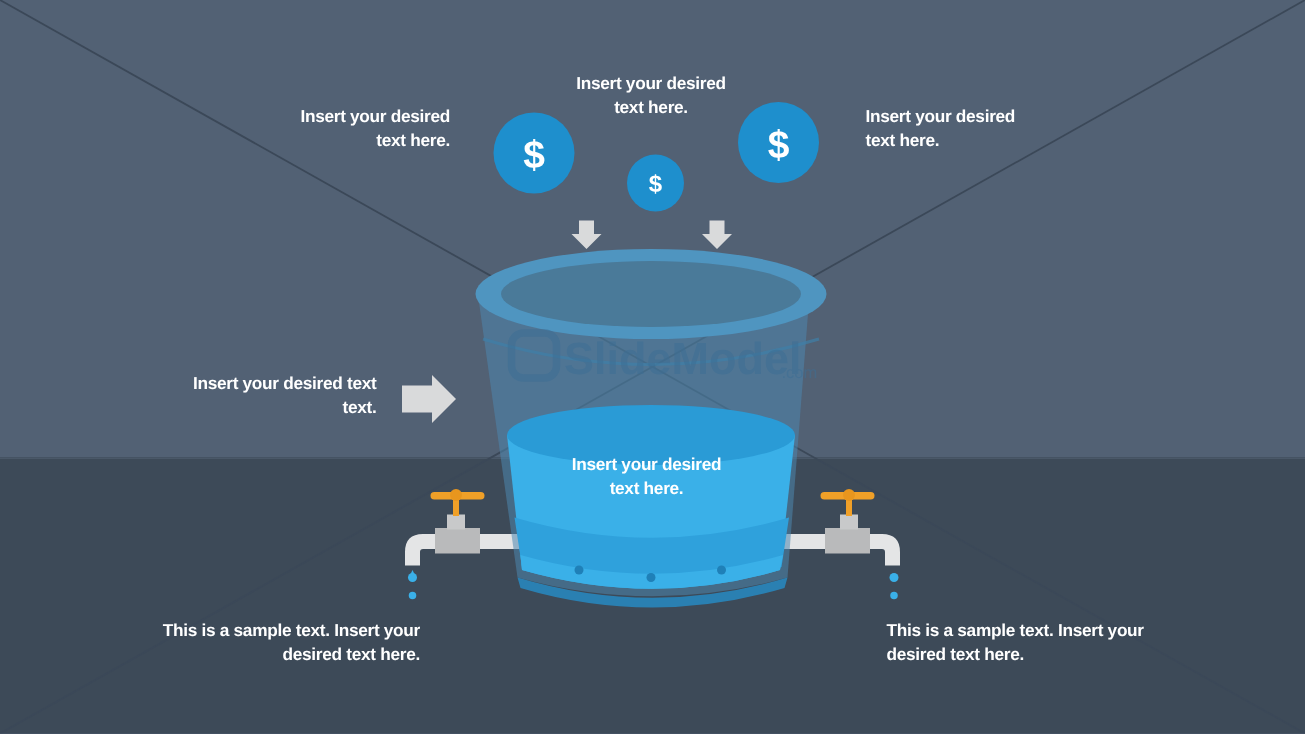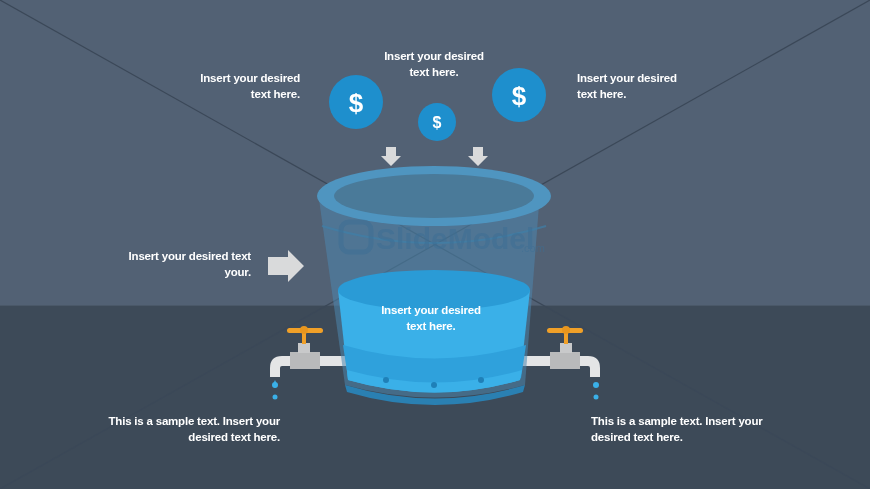--- a/index.html
+++ b/index.html
@@ -118,21 +118,21 @@
     <span>text here.</span>
   </div>
 
   <div class="txt l" style="left:577px; top:70px; width:120px;">
     <span>Insert your desired</span>
     <span>text here.</span>
   </div>
 
   <div class="txt r" style="left:120px; top:248px; width:131px;text-align:right;">
     <span>Insert your desired  text</span>
-    <span>your.</span>
+    <span>text.</span>
   </div>
 
   <div class="txt c" style="left:370px; top:302px; width:122px;">
     <span>Insert your desired</span>
     <span>text here.</span>
   </div>
 
   <div class="txt r" style="left:100px; top:413px; width:180px;">
     <span>This is a sample text. Insert your</span>
     <span>desired text here.</span>

